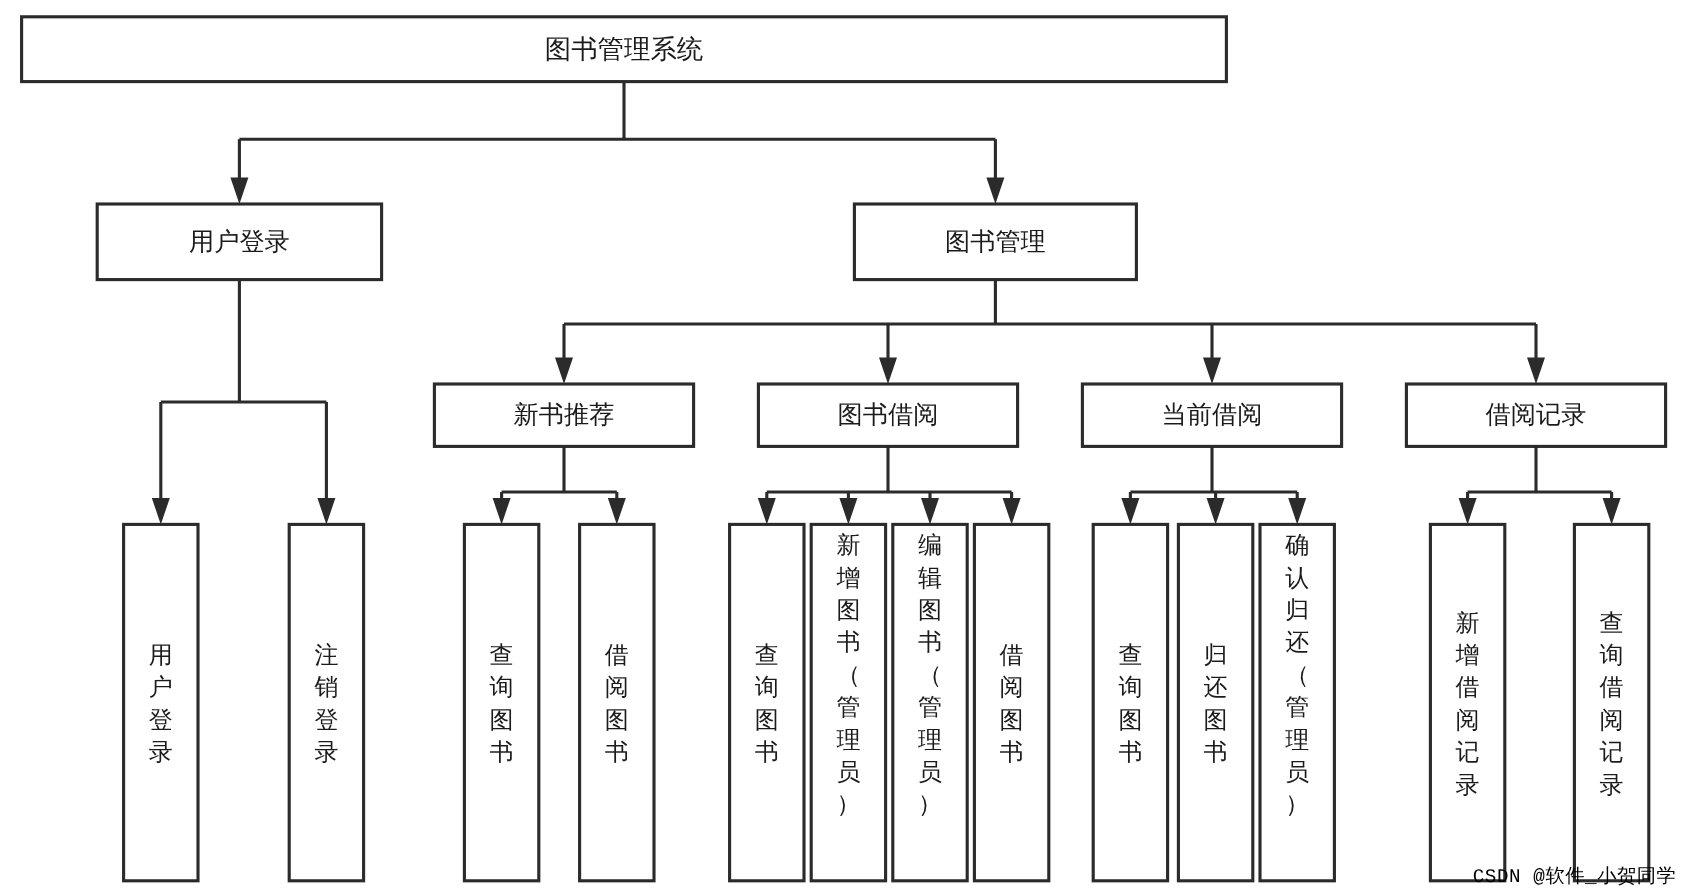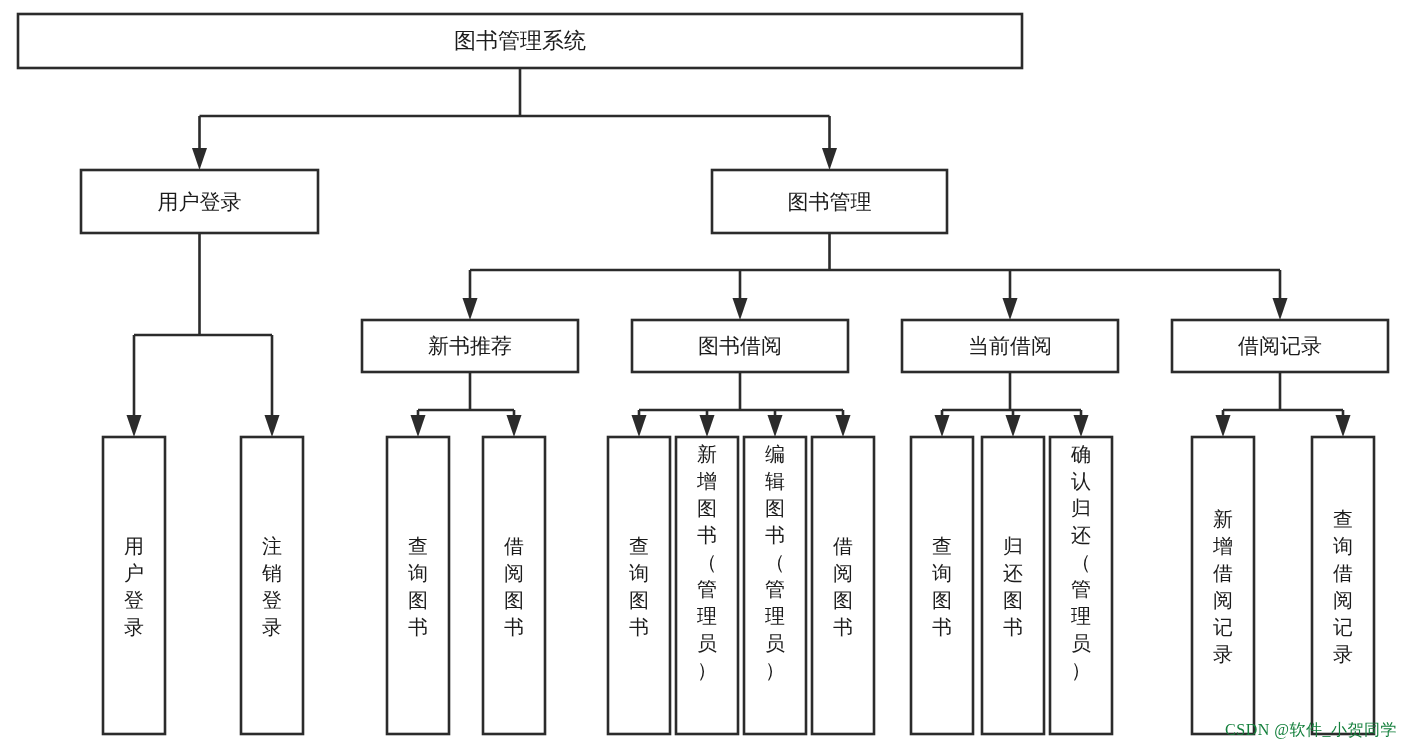--- a/index.html
+++ b/index.html
@@ -49,23 +49,23 @@
     stroke-linecap: butt;
   }
   .arrow-head {
     fill: #2b2b2b;
     stroke: none;
   }
   .watermark {
     position: absolute;
     right: 8px;
     bottom: 6px;
-    font-family: Liberation Serif, serif;
+    font-family: Liberation Mono, monospace;
     font-size: 16px;
-    color: #15803d;
+    color: #000000;
     white-space: nowrap;
     letter-spacing: 0.5px;
   }
 </style>
 </head>
 <body>
 
 <div id="chart-root">
   <svg id="tree-svg" width="1405" height="747" viewBox="0 0 1405 747" xmlns="http://www.w3.org/2000/svg">
       <line x1="520" y1="68" x2="520" y2="116" class="link-line"></line>

